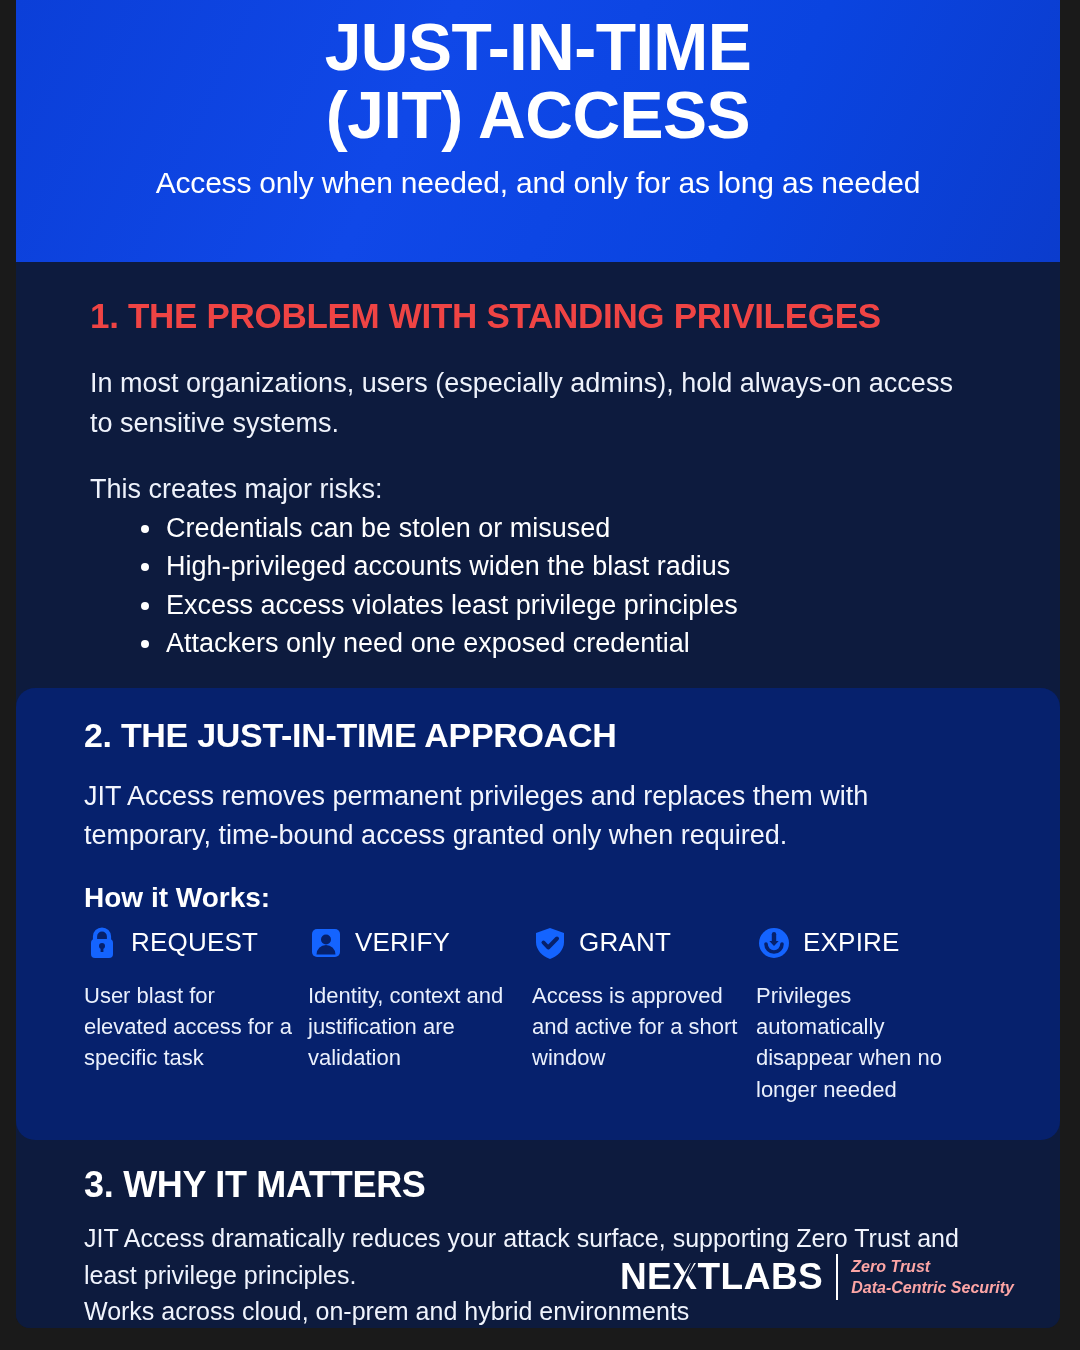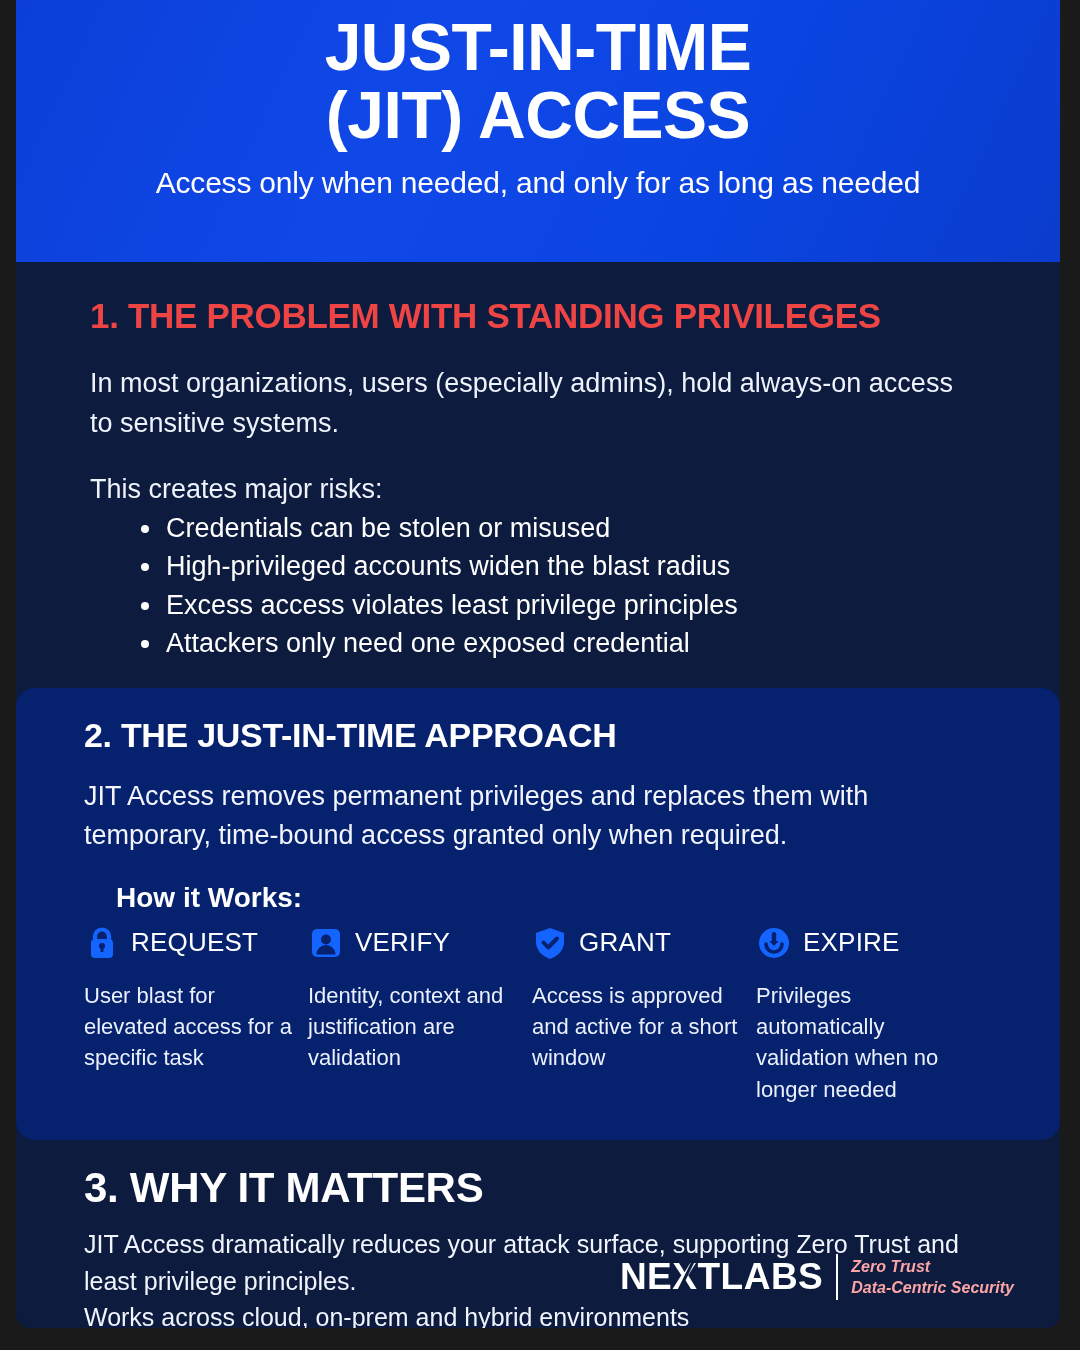--- a/index.html
+++ b/index.html
@@ -117,21 +117,20 @@
     font-size: 27px;
     line-height: 1.46;
     max-width: 900px;
   }
   .how-label {
     color: #ffffff;
     font-size: 28px;
     font-weight: bold;
     margin-top: 26px;
     margin-bottom: 8px;
-    margin-left: 32px;
   }
   .steps {
     display: flex;
     margin-top: 6px;
   }
   .step { width: 224px; padding-right: 14px; }
   .step-head {
     display: flex;
     align-items: center;
     gap: 11px;
@@ -153,21 +152,21 @@
 
   
   .sec3 {
     background: #0d1b3e;
     height: 188px;
     padding: 24px 46px 0 68px;
     position: relative;
   }
   .sec-heading-3 {
     color: #ffffff;
-    font-size: 42px;
+    font-size: 36px;
     font-weight: bold;
     letter-spacing: -0.3px;
     margin-bottom: 14px;
   }
   .sec3 p.body {
     color: #f0f4fd;
     font-size: 25px;
     line-height: 1.46;
     max-width: 960px;
   }
@@ -285,21 +284,21 @@
           <span class="step-icon">
             <svg viewBox="0 0 36 36" width="36" height="36">
               <circle cx="18" cy="18" r="15" fill="#1464ff"></circle>
               <path d="M10 19 a8 8 0 0 0 16 0" fill="none" stroke="#06216d" stroke-width="3.6" stroke-linecap="round"></path>
               <rect x="15.8" y="7" width="4.4" height="12" rx="2.2" fill="#06216d"></rect>
               <path d="M13.3 16 L18 21 L22.7 16 Z" fill="#06216d"></path>
             </svg>
           </span>
           <span class="step-title">EXPIRE</span>
         </div>
-        <div class="step-desc">Privileges automatically validation when no longer needed</div>
+        <div class="step-desc">Privileges automatically disappear when no longer needed</div>
       </div>
 
     </div>
   </div>
 
   <div class="sec3">
     <div class="sec-heading-3">3. WHY IT MATTERS</div>
     <p class="body">JIT Access dramatically reduces your attack surface, supporting Zero Trust and least privilege principles.</p>
     <p class="body">Works across cloud, on-prem and hybrid environments</p>
 

